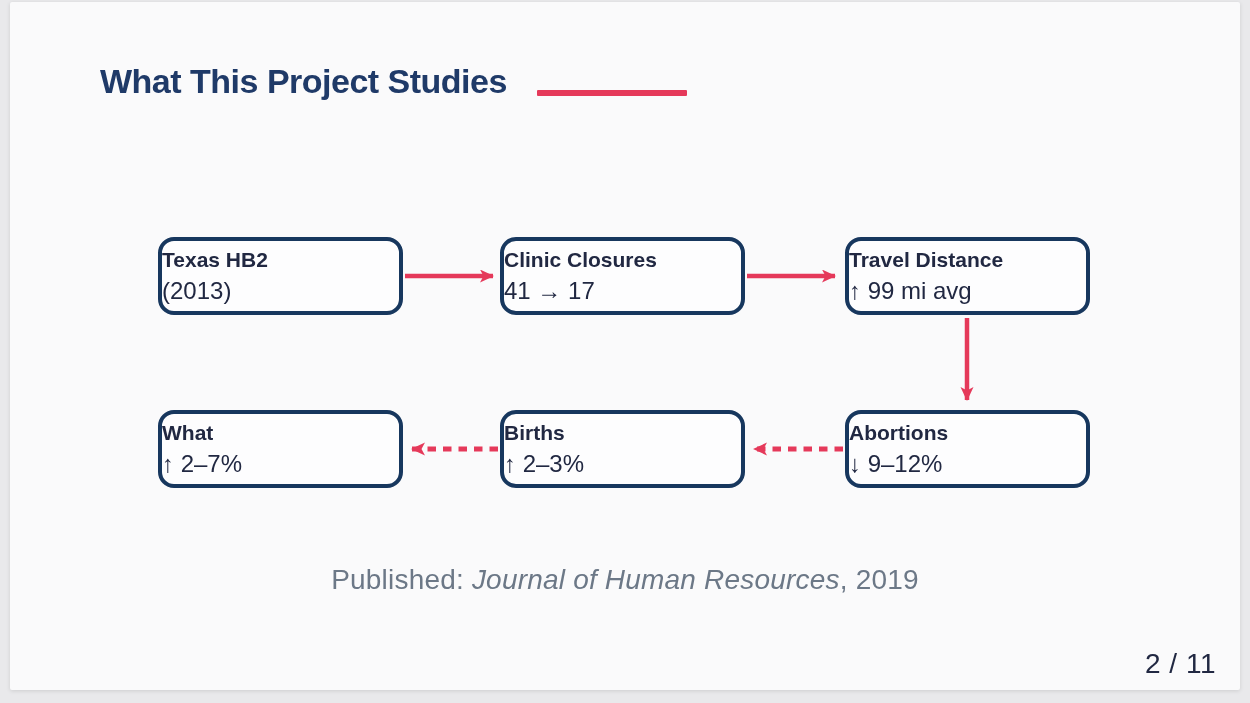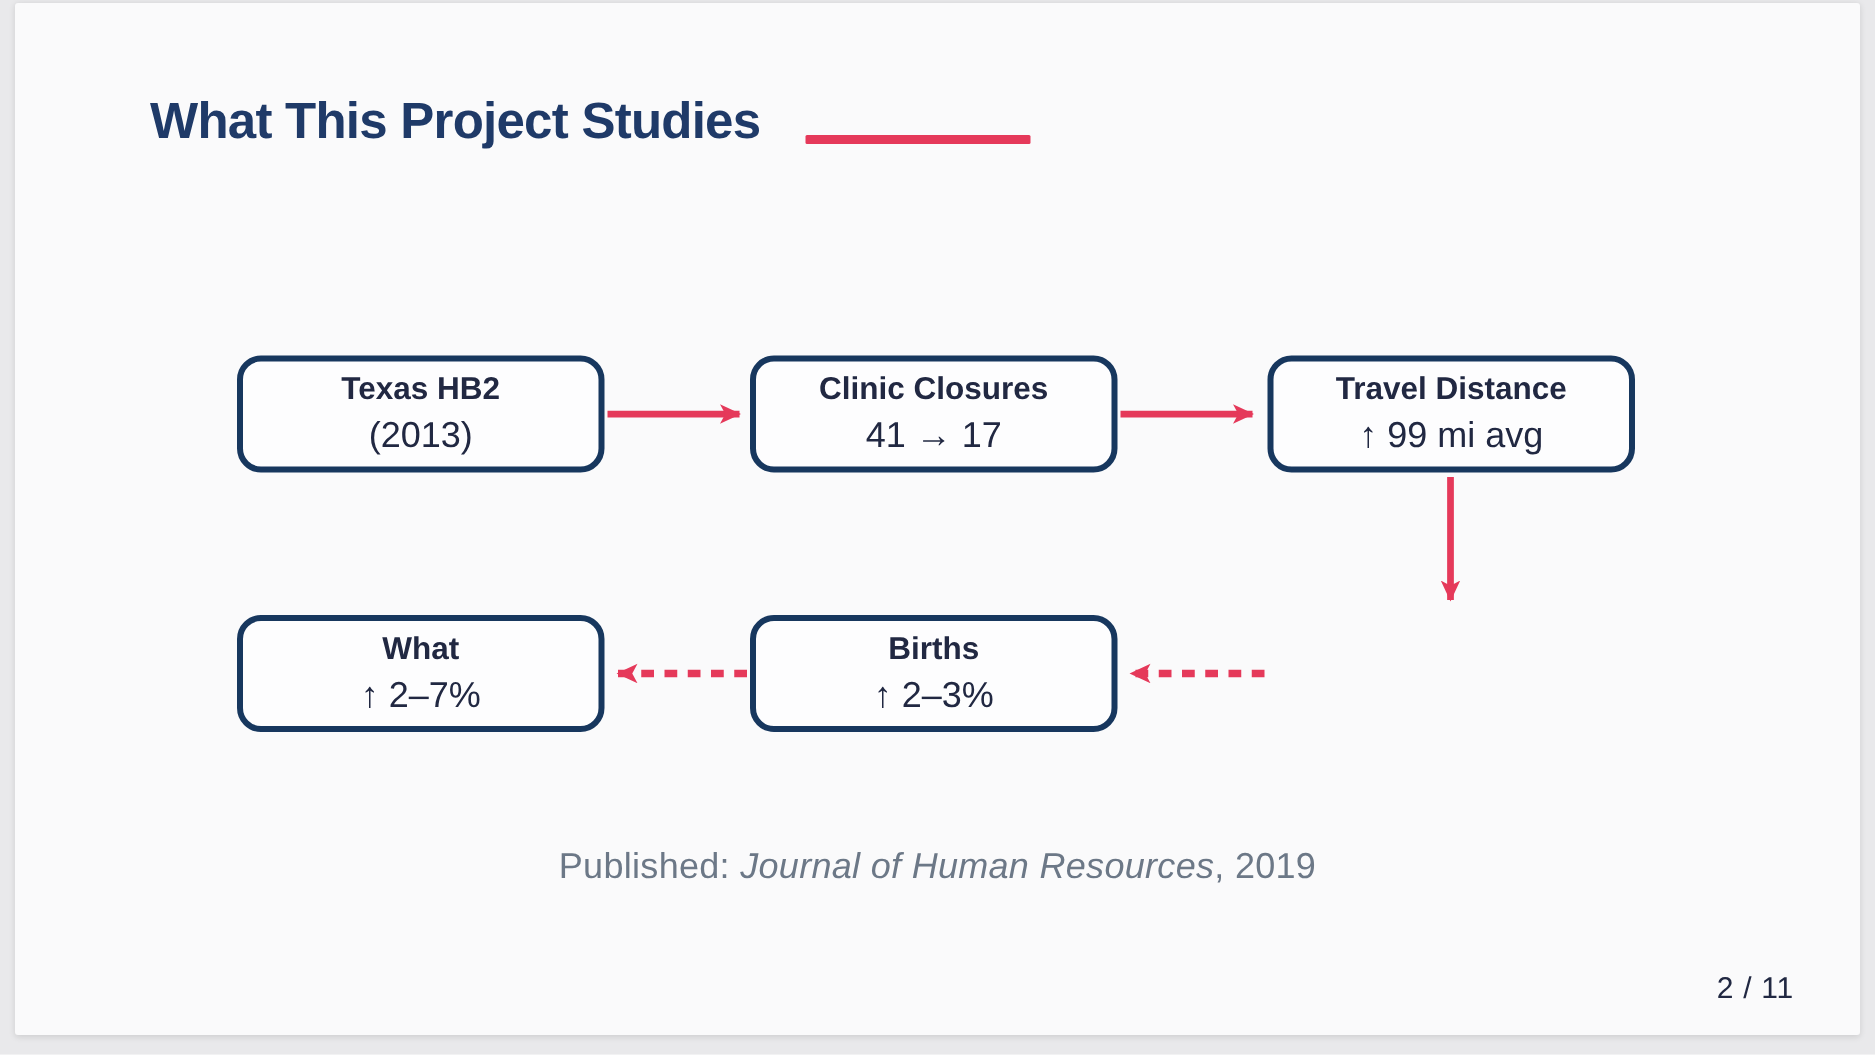--- a/index.html
+++ b/index.html
@@ -41,42 +41,42 @@
   .title-underline{
     width:150px;height:6px;background:var(--red);
     margin-left:3px;margin-bottom:7px;border-radius:1px;
   }
   
   .node{
     position:absolute;width:245px;height:78px;
     background:var(--node-fill);
     border:4px solid var(--border-navy);
     border-radius:16px;
-    display:flex;flex-direction:column;justify-content:center;align-items:center;
+    display:flex;flex-direction:column;justify-content:center;
     gap:1px;
   }
   .node-title{
     font-size:21px;font-weight:700;color:var(--ink);line-height:1.3;
   }
   .node-sub{
     font-size:24px;font-weight:400;color:var(--ink);line-height:1.3;
   }
   svg.edges{position:absolute;inset:0;pointer-events:none;}
   svg.edges line.solid{stroke:var(--red);stroke-width:4.5;}
   svg.edges line.dashed{stroke:var(--red);stroke-width:5;stroke-dasharray:8.5 7;}
   
   .published{
     position:absolute;left:0;right:0;top:562px;
     text-align:center;
-    font-size:24px;color:var(--muted);letter-spacing:0.2px;
+    font-size:28px;color:var(--muted);letter-spacing:0.2px;
   }
   .published .journal{font-style:italic;}
   .page-indicator{
-    position:absolute;right:44px;top:646px;
-    font-size:20px;color:var(--ink);letter-spacing:0.5px;
+    position:absolute;right:24px;top:646px;
+    font-size:28px;color:var(--ink);letter-spacing:0.5px;
   }
 </style>
 </head>
 <body>
 
 <div class="stage">
   <div class="slide">
 
     <div class="title-row">
       <h1 class="slide-title">What This Project Studies</h1>
@@ -110,19 +110,23 @@
     </div>
 
     <div class="node" style="left:148px;top:408px">
       <div class="node-title">What</div>
       <div class="node-sub">↑ 2–7%</div>
     </div>
     <div class="node" style="left:490px;top:408px">
       <div class="node-title">Births</div>
       <div class="node-sub">↑ 2–3%</div>
     </div>
+    <div class="node" style="left:835px;top:408px">
+      <div class="node-title">Abortions</div>
+      <div class="node-sub">↓ 9–12%</div>
+    </div>
 
     <div class="published"><span>Published: </span><span class="journal">Journal of Human Resources</span><span>, 2019</span></div>
 
     <div class="page-indicator">2 / 11</div>
 
   </div>
 </div>
 
 </body></html>

